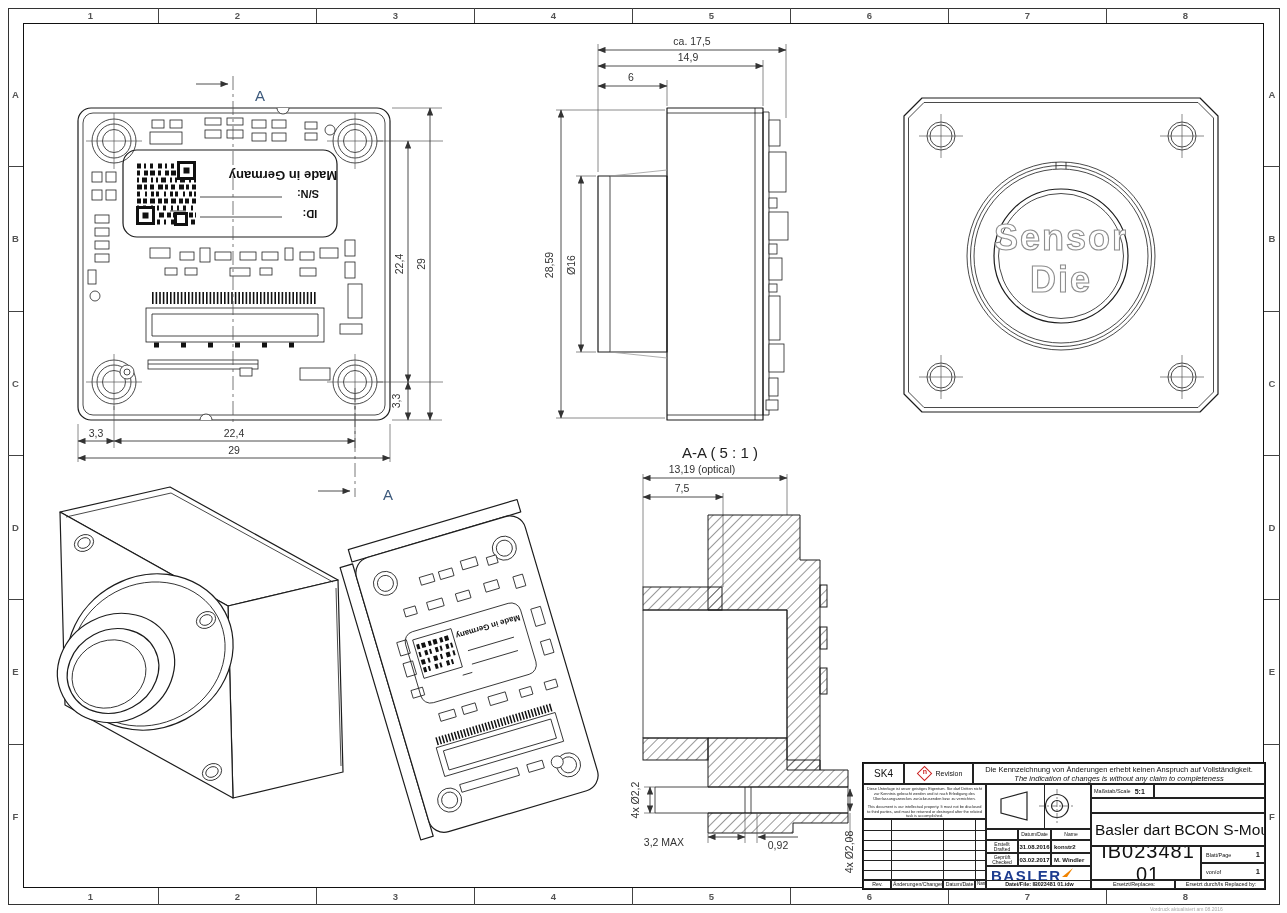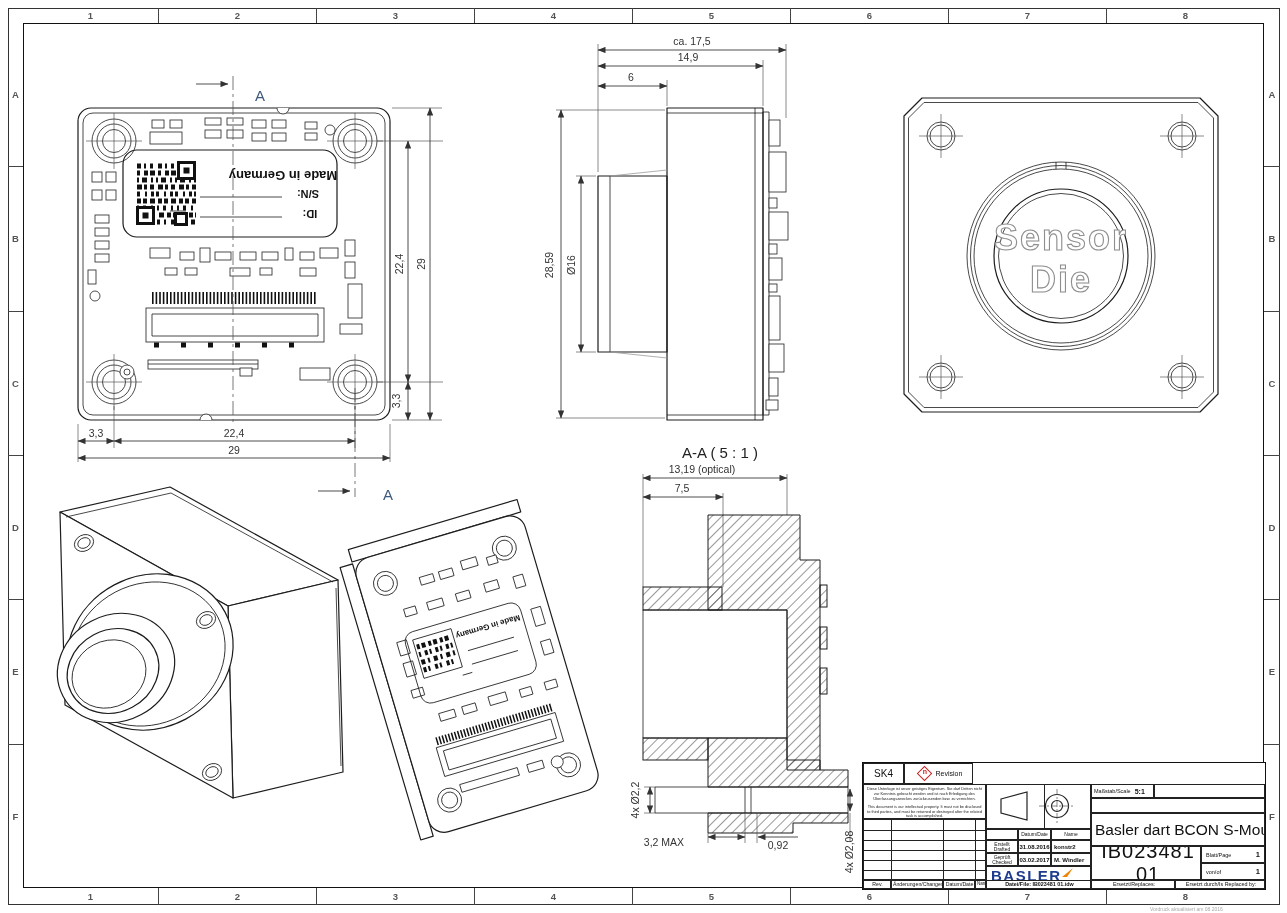--- a/index.html
+++ b/index.html
@@ -434,20 +434,24 @@
 
   <div class="tb">
 
     <div class="cell" style="left:0;top:0;width:41px;height:21px;display:flex;align-items:center;justify-content:center;font-size:10px;">SK4</div>
     <div class="cell" style="left:41px;top:0;width:69px;height:21px;display:flex;align-items:center;justify-content:center;">
       <span class="diamond">
           <span>n</span>
         </span>
       <span>Revision</span>
     </div>
+    <div class="cell" style="left:110px;top:0;width:292px;height:21px;padding:1px 4px;font-size:7.5px;line-height:1.25;">
+      <div>Die Kennzeichnung von Änderungen erhebt keinen Anspruch auf Vollständigkeit.</div>
+      <div style="font-style:italic;">The indication of changes is without any claim to completeness</div>
+    </div>
 
     <div class="cell notice" style="left:0;top:21px;width:123px;height:35px;">
       <p>Diese Unterlage ist unser geistiges Eigentum. Sie darf Dritten nicht zur Kenntnis gebracht werden und ist nach Erledigung des Überlassungszweckes zurückzusenden bzw. zu vernichten.</p>
       <p>This document is our intellectual property. It must not be disclosed to third parties, and must be returned or destroyed after the related task is accomplished.</p>
     </div>
 
     <div class="cell" style="left:0;top:56px;width:123px;height:61px;">
       <div style="position:absolute;left:0;top:10px;width:100%;border-top:1px solid #222;"></div>
       <div style="position:absolute;left:0;top:20px;width:100%;border-top:1px solid #222;"></div>
       <div style="position:absolute;left:0;top:30px;width:100%;border-top:1px solid #222;"></div>

